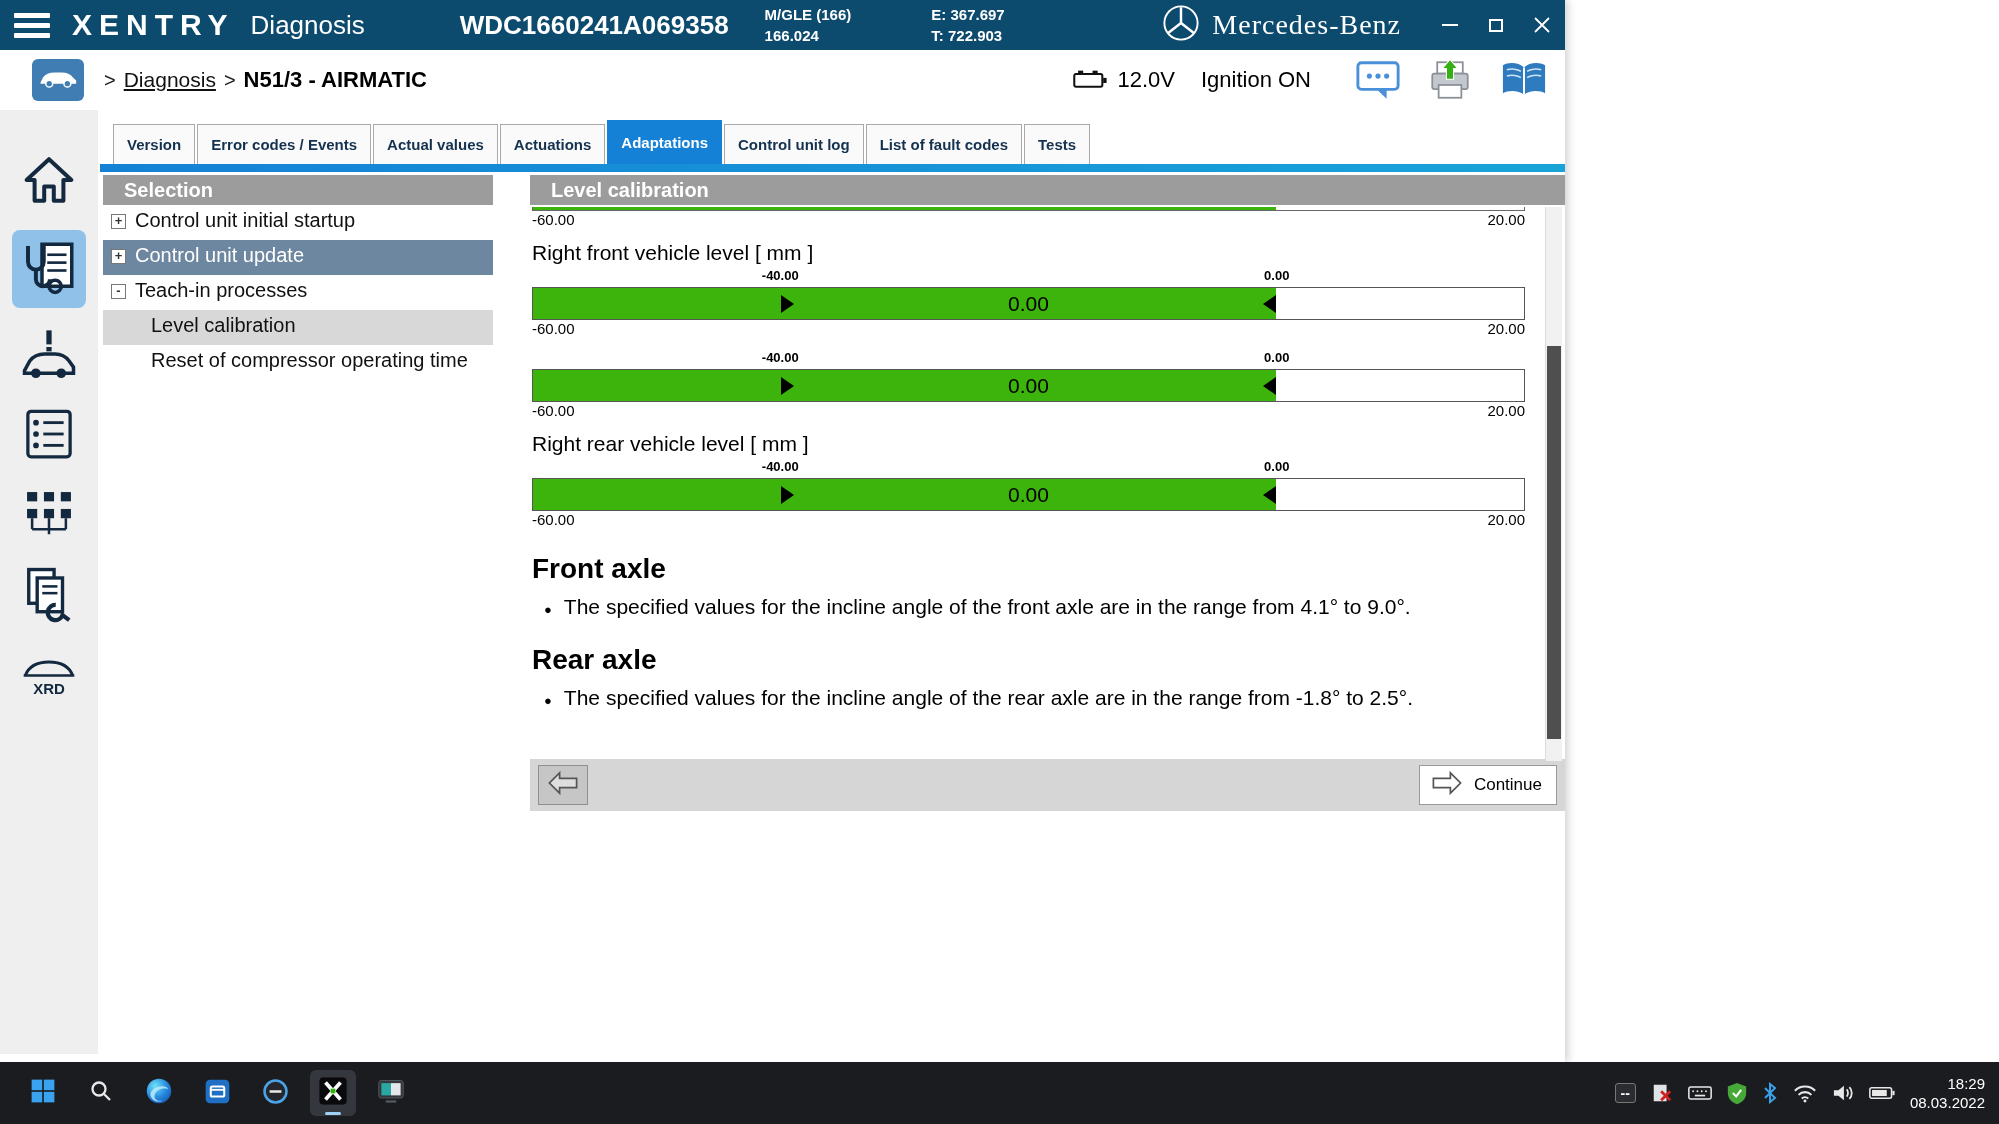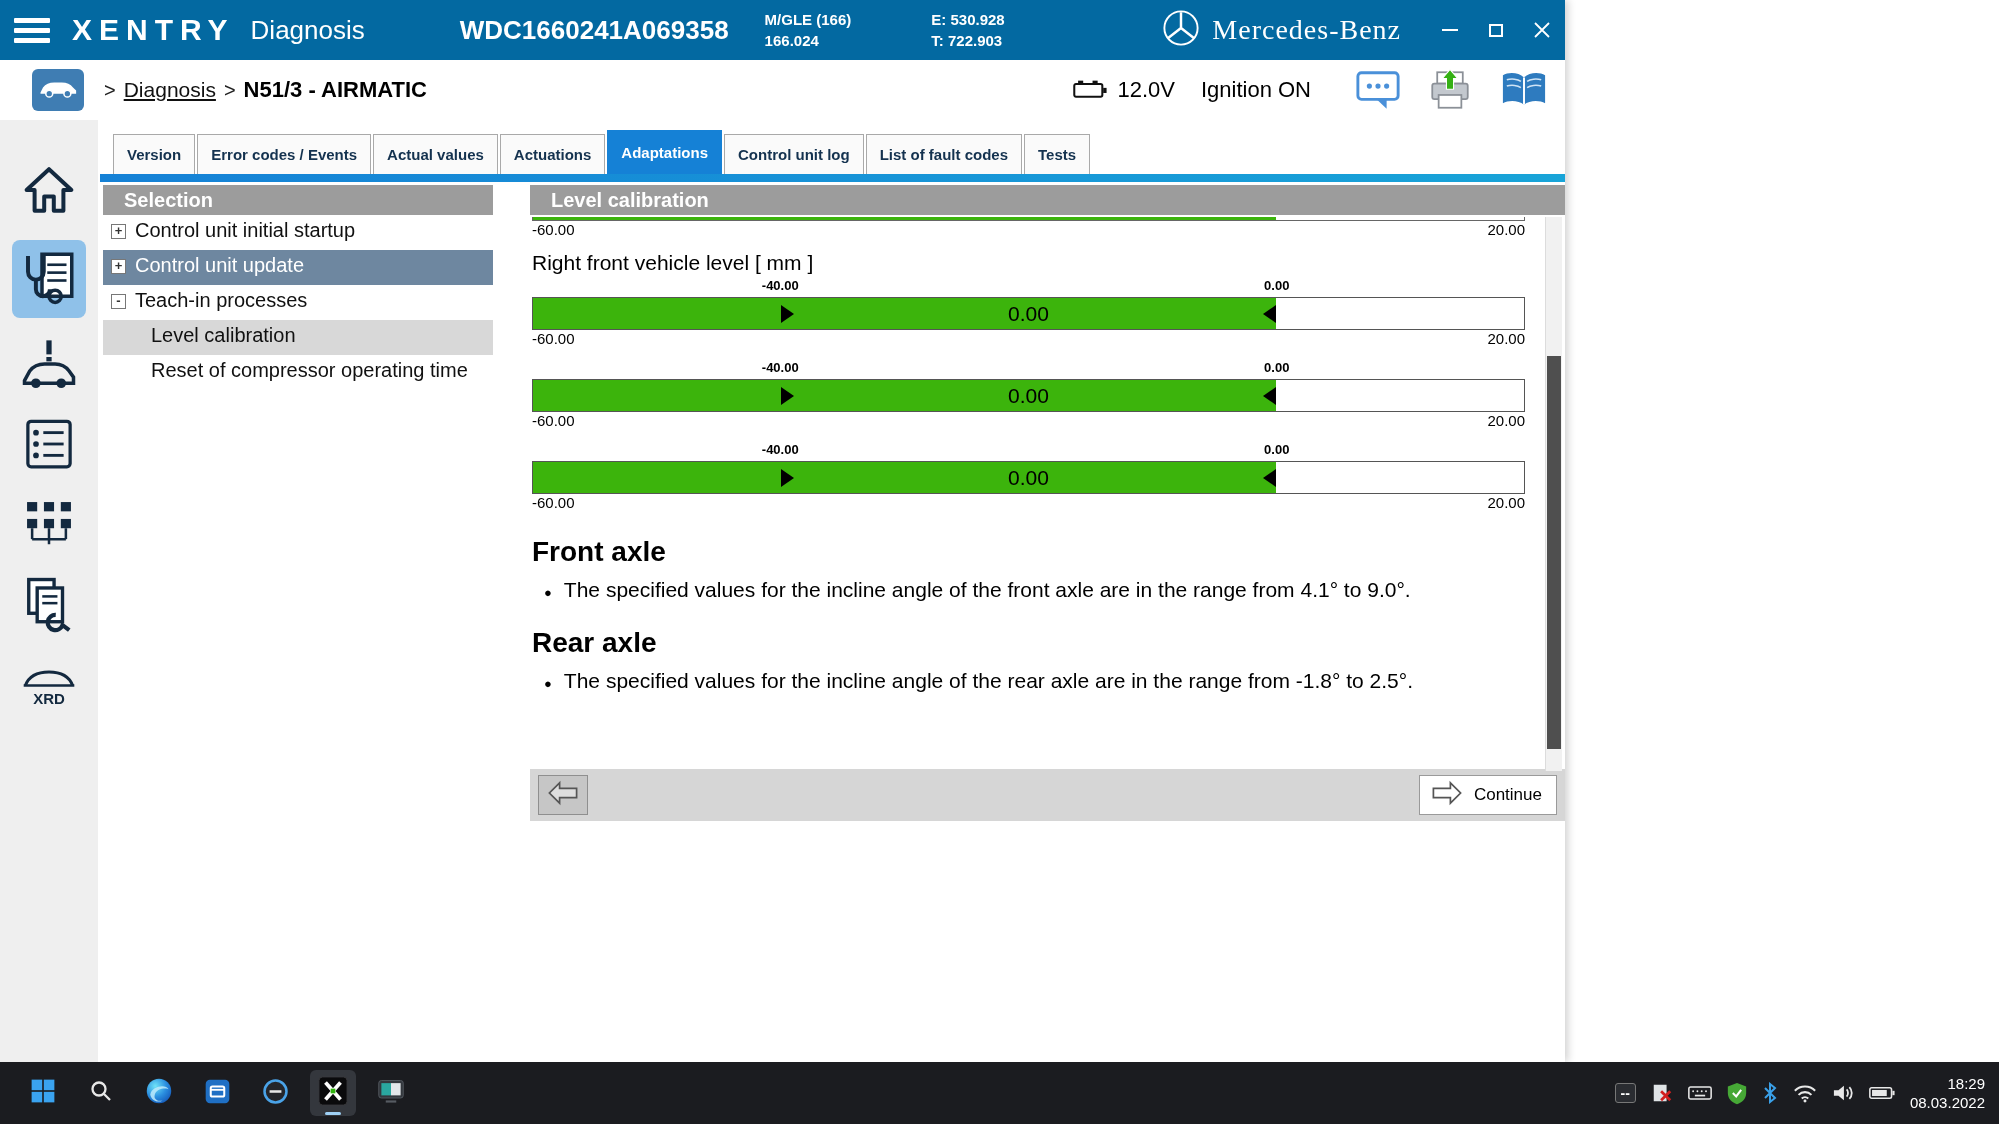--- a/index.html
+++ b/index.html
@@ -2,21 +2,21 @@
 <html><head>
 <meta charset="utf-8">
 <style>
   * { box-sizing: border-box; margin: 0; padding: 0; }
   html,body { width:1999px; height:1124px; }
   body { font-family:"Liberation Sans", sans-serif; background:#ffffff; overflow:hidden; position:relative; }
 
   .app { position:absolute; left:0; top:0; width:1565px; height:1062px; background:#fff; box-shadow:3px 0 8px rgba(0,0,0,.18); }
 
   
-  .titlebar { height:60px; background:#0369a1; color:#fff; display:flex; align-items:center; }
+  .titlebar { height:50px; background:#0c4a6e; color:#fff; display:flex; align-items:center; }
   .hamburger { margin-left:14px; width:40px; cursor:pointer; }
   .hamburger span { display:block; width:36px; height:5px; background:#fff; margin:5px 0; border-radius:1px; }
   .logo { font-weight:bold; font-size:30px; letter-spacing:7px; margin-left:18px; }
   .logo-sub { font-size:26px; margin-left:16px; font-weight:normal; }
   .vin { font-size:26px; font-weight:bold; margin-left:95px;text-align:center; }
   .tb-block { margin-left:36px; font-size:15px; font-weight:bold; line-height:1.4; }
   .tb-block.et { margin-left:80px; }
   .tb-spacer { flex:1; }
   .brand-wrap { display:flex; align-items:center; margin-right:26px; }
   .brand-text { font-family:"Liberation Serif", serif; font-size:28px; margin-left:12px; letter-spacing:1px; }
@@ -109,21 +109,21 @@
         <span></span>
       </div>
     <div class="logo">XENTRY</div>
     <div class="logo-sub">Diagnosis</div>
     <div class="vin">WDC1660241A069358</div>
     <div class="tb-block">
       <div>M/GLE (166)</div>
       <div>166.024</div>
     </div>
     <div class="tb-block et">
-      <div>E: 530.928</div>
+      <div>E: 367.697</div>
       <div>T: 722.903</div>
     </div>
     <div class="tb-spacer"></div>
     <div class="brand-wrap">
       <span>
         <svg width="38" height="38" viewBox="0 0 40 40">
             <circle cx="20" cy="20" r="17.5" fill="none" stroke="#fff" stroke-width="2"></circle>
             <path d="M20 3.5 L20 20 M20 20 L6.5 30.5 M20 20 L33.5 30.5" stroke="#fff" stroke-width="2.6" fill="none"></path>
           </svg>
       </span>
@@ -368,20 +368,21 @@
                 <div class="mk-l"></div>
                 <div class="gauge-value">0.00</div>
               </div>
               <div class="minmax">
                 <span>-60.00</span>
                 <span>20.00</span>
               </div>
             </div>
 
             <div class="gauge">
+              <div class="gauge-label">Right rear vehicle level [ mm ]</div>
               <div class="gauge-top">
                 <span class="gt-low">-40.00</span>
                 <span class="gt-high">0.00</span>
               </div>
               <div class="gauge-bar">
                 <div class="gfill"></div>
                 <div class="mk-r"></div>
                 <div class="mk-l"></div>
                 <div class="gauge-value">0.00</div>
               </div>

